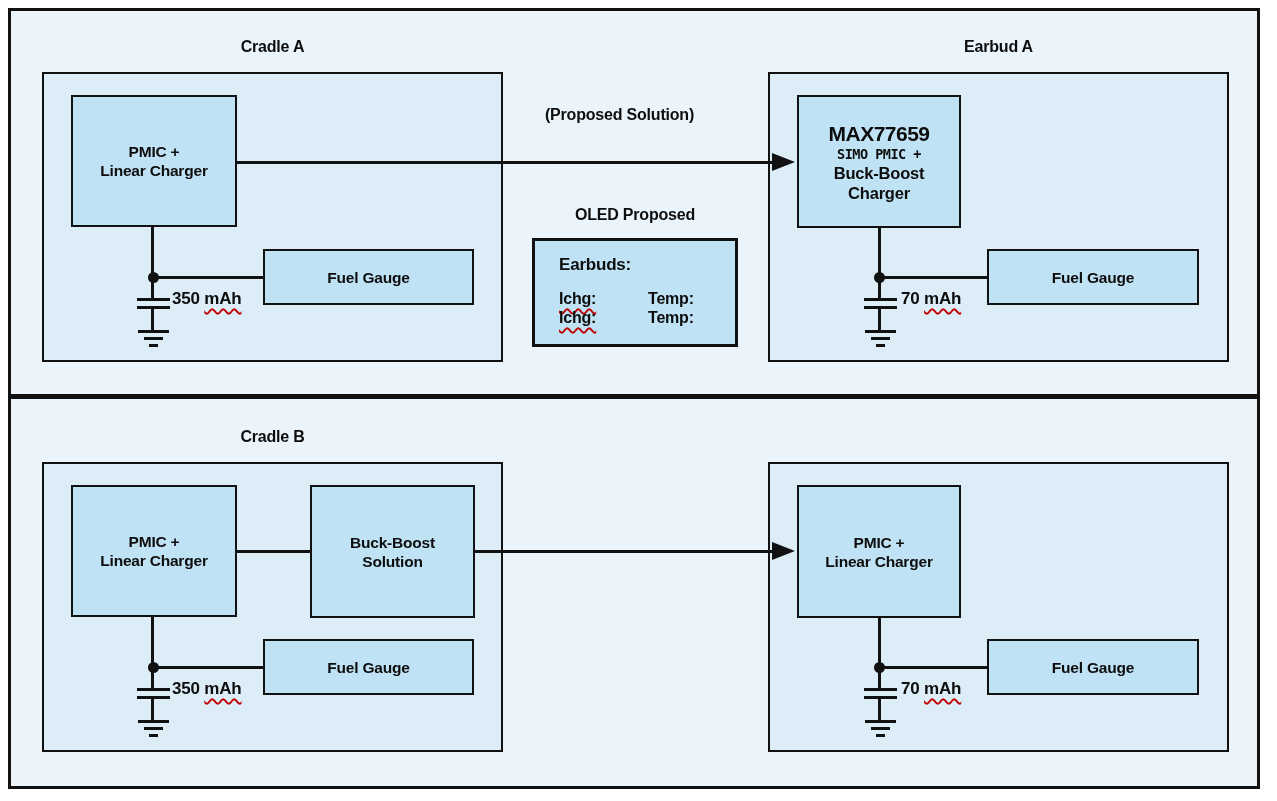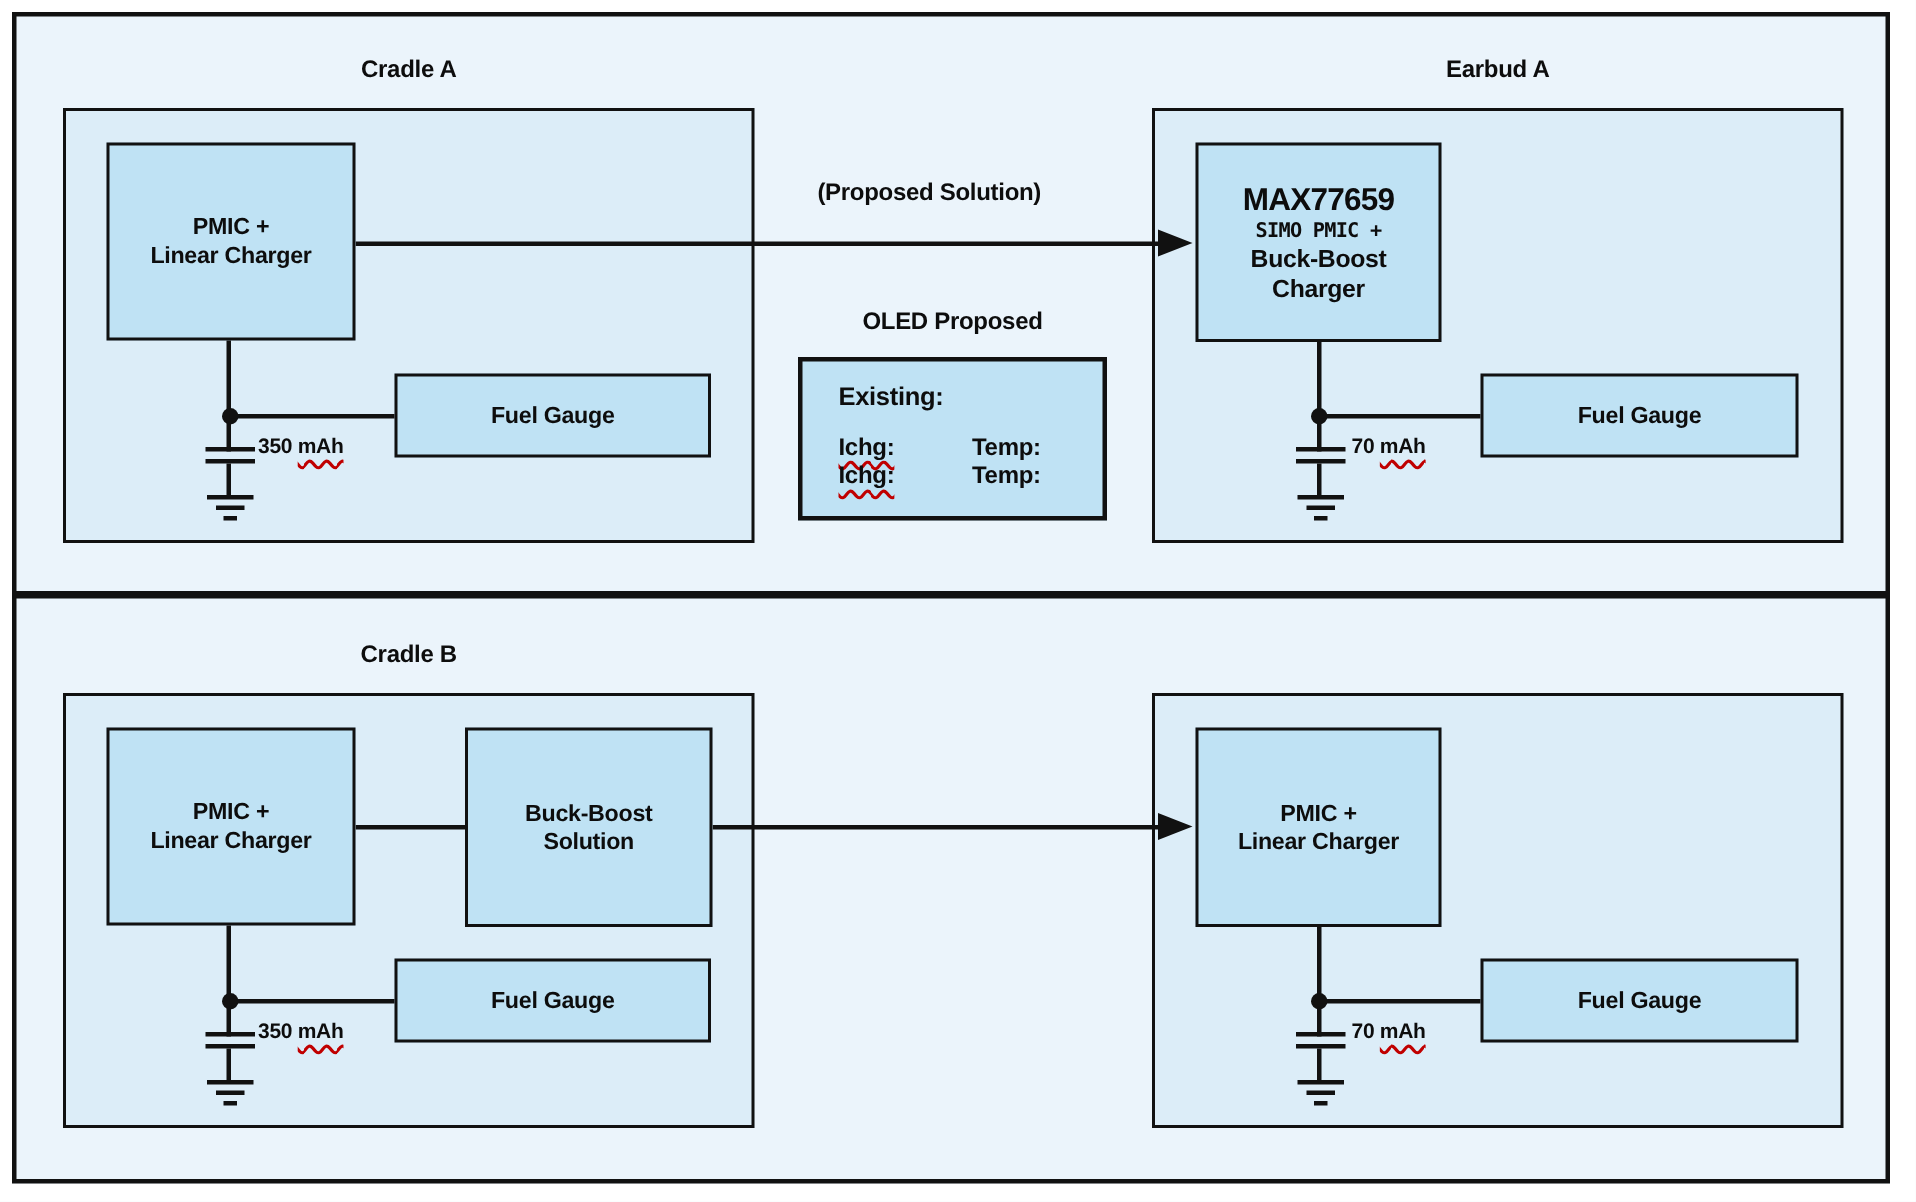--- a/index.html
+++ b/index.html
@@ -23,21 +23,21 @@
   }
   .block .l{font-size:15.5px;line-height:19px;}
   .chip-l1{font-size:21px;line-height:25px;letter-spacing:-0.5px;text-align:right;}
   .chip-l2{font-size:13.5px;line-height:17px;font-family:"DejaVu Sans Mono",monospace;letter-spacing:-0.5px;}
   .chip-l3{font-size:16.5px;line-height:20px;}
   .title{position:absolute;font-weight:bold;font-size:16px;text-align:center;}
   .note{position:absolute;font-weight:bold;font-size:16px;text-align:center;}
   .hline,.vline{position:absolute;background:#111;}
   .dot{position:absolute;width:11px;height:11px;border-radius:50%;background:#111;}
   .head{position:absolute;width:0;height:0;border-top:9px solid transparent;border-bottom:9px solid transparent;border-left:23px solid #111;}
-  .battlabel{position:absolute;font-weight:bold;font-size:14px;white-space:nowrap;}
+  .battlabel{position:absolute;font-weight:bold;font-size:17px;white-space:nowrap;}
   .sq{text-decoration-line:underline;text-decoration-style:wavy;text-decoration-color:#C00000;text-decoration-thickness:2px;text-underline-offset:4px;}
   .oledbox{
     position:absolute;left:532px;top:238px;width:206px;height:109px;
     background:#BFE2F4;border:3px solid #111;box-sizing:border-box;font-weight:bold;
   }
   .oledbox .hdr{position:absolute;left:24px;top:14px;font-size:17px;}
   .oledbox .cell{position:absolute;font-size:16px;}
 </style>
 </head>
 <body>
@@ -46,21 +46,21 @@
 
   <div class="frame"></div>
   <div class="divider"></div>
 
   <div class="title" style="left:42px;top:38px;width:461px;">Cradle A</div>
   <div class="title" style="left:768px;top:38px;width:461px;">Earbud A</div>
 
   <div class="container" style="left:42px;top:72px;"></div>
   <div class="container" style="left:768px;top:72px;"></div>
 
-  <div class="note" style="left:503px;top:120px;width:233px;">(Proposed Solution)</div>
+  <div class="note" style="left:503px;top:106px;width:233px;">(Proposed Solution)</div>
   <div class="hline" style="left:237px;top:161px;width:537px;height:3px;"></div>
   <div class="head" style="left:772px;top:153px;"></div>
 
   <div class="block" style="left:71px;top:95px;width:166px;height:132px;">
     <span class="l">PMIC +</span>
     <span class="l">Linear Charger</span>
   </div>
   <div class="block" style="left:263px;top:249px;width:211px;height:56px;">
     <span class="l">Fuel Gauge</span>
   </div>
@@ -71,21 +71,21 @@
   <div class="hline" style="left:137px;top:298px;width:33px;height:3px;"></div>
   <div class="hline" style="left:137px;top:306px;width:33px;height:3px;"></div>
   <div class="vline" style="left:151px;top:309px;width:3px;height:22px;"></div>
   <div class="hline" style="left:138px;top:330px;width:31px;height:3px;"></div>
   <div class="hline" style="left:144px;top:337px;width:19px;height:3px;"></div>
   <div class="hline" style="left:149px;top:344px;width:9px;height:3px;"></div>
   <div class="battlabel" style="left:172px;top:289px;"><span>350</span>&nbsp;<span class="sq">mAh</span></div>
 
   <div class="note" style="left:532px;top:206px;width:206px;">OLED Proposed</div>
   <div class="oledbox">
-    <span class="hdr">Existing:</span>
+    <span class="hdr">Earbuds:</span>
     <span class="cell sq" style="left:24px;top:49px;">Ichg:</span>
     <span class="cell" style="left:113px;top:49px;">Temp:</span>
     <span class="cell sq" style="left:24px;top:68px;">Ichg:</span>
     <span class="cell" style="left:113px;top:68px;">Temp:</span>
   </div>
 
   <div class="block" style="left:797px;top:95px;width:164px;height:133px;">
     <span class="chip-l1">MAX77659</span>
     <span class="chip-l2">SIMO PMIC +</span>
     <span class="chip-l3">Buck-Boost</span>

